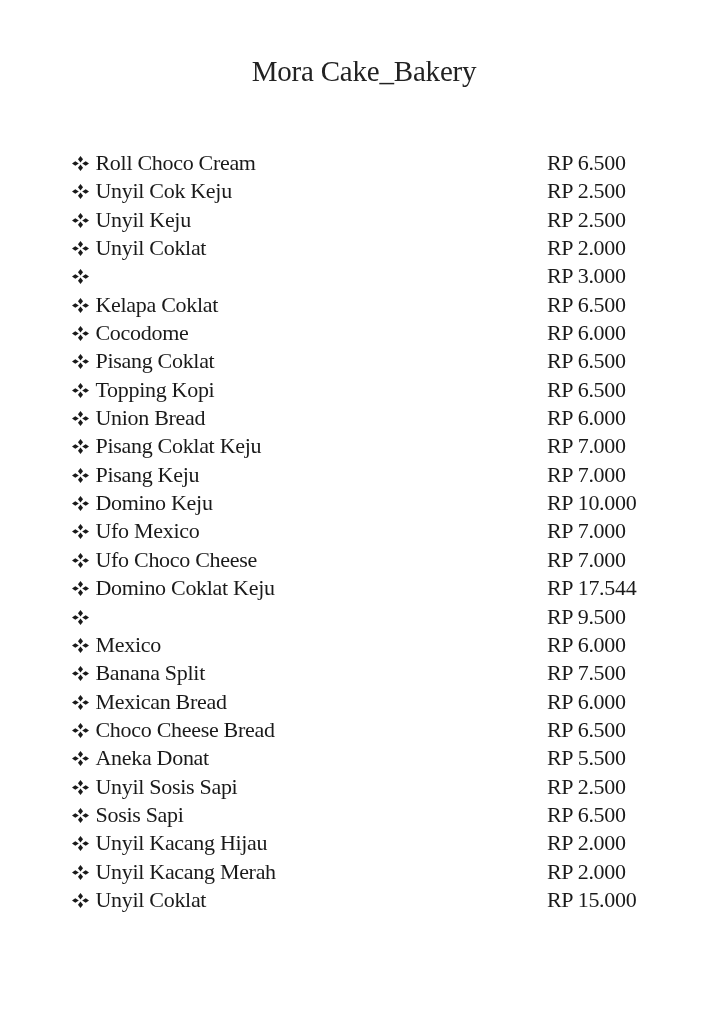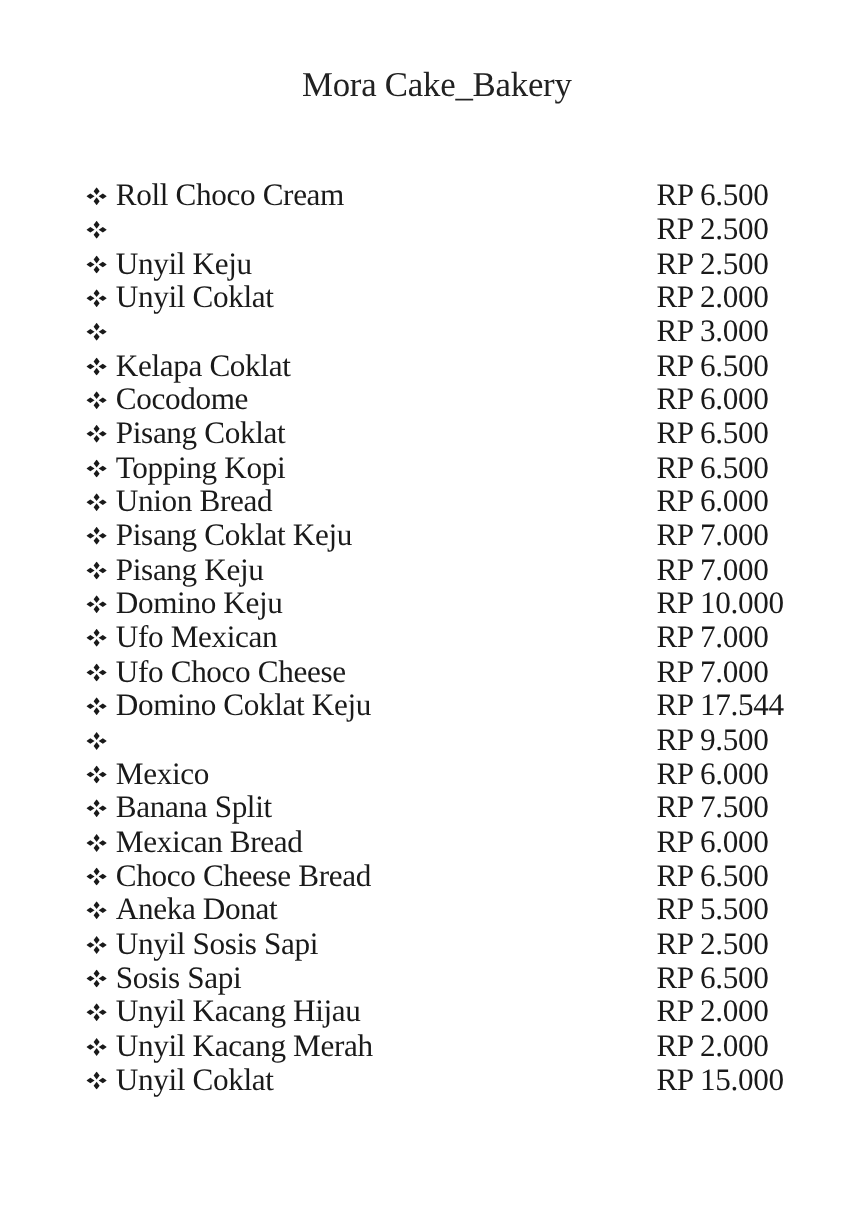--- a/index.html
+++ b/index.html
@@ -32,21 +32,21 @@
       left: 71px;
       width: 600px;
       margin: 0;
       padding: 0;
       list-style: none;
     }
     .menu-row {
       position: relative;
       height: 28.35px;
       line-height: 28.35px;
-      font-size: 26px;
+      font-size: 22px;
       white-space: nowrap;
     }
     .bullet {
       display: inline-block;
       width: 19px;
       height: 28px;
       vertical-align: top;
       position: relative;
     }
     .bullet svg {
@@ -87,20 +87,21 @@
 
   <li class="menu-row">
     <span class="bullet">
       <svg width="17" height="15" viewBox="0 0 17 15" xmlns="http://www.w3.org/2000/svg">
         <polygon points="8.5,0 11,3.3 8.5,6.6 6,3.3" fill="#1a1a1a"></polygon>
         <polygon points="8.5,8.4 11,11.7 8.5,15 6,11.7" fill="#1a1a1a"></polygon>
         <polygon points="0,7.5 3.3,5.2 6.8,7.5 3.3,9.8" fill="#1a1a1a"></polygon>
         <polygon points="10.2,7.5 13.7,5.2 17,7.5 13.7,9.8" fill="#1a1a1a"></polygon>
       </svg>
     </span>
+    <span class="item-name">Unyil Cok Keju</span>
     <span class="item-price">RP 2.500</span>
   </li>
 
   <li class="menu-row">
     <span class="bullet">
       <svg width="17" height="15" viewBox="0 0 17 15" xmlns="http://www.w3.org/2000/svg">
         <polygon points="8.5,0 11,3.3 8.5,6.6 6,3.3" fill="#1a1a1a"></polygon>
         <polygon points="8.5,8.4 11,11.7 8.5,15 6,11.7" fill="#1a1a1a"></polygon>
         <polygon points="0,7.5 3.3,5.2 6.8,7.5 3.3,9.8" fill="#1a1a1a"></polygon>
         <polygon points="10.2,7.5 13.7,5.2 17,7.5 13.7,9.8" fill="#1a1a1a"></polygon>
@@ -241,21 +242,21 @@
 
   <li class="menu-row">
     <span class="bullet">
       <svg width="17" height="15" viewBox="0 0 17 15" xmlns="http://www.w3.org/2000/svg">
         <polygon points="8.5,0 11,3.3 8.5,6.6 6,3.3" fill="#1a1a1a"></polygon>
         <polygon points="8.5,8.4 11,11.7 8.5,15 6,11.7" fill="#1a1a1a"></polygon>
         <polygon points="0,7.5 3.3,5.2 6.8,7.5 3.3,9.8" fill="#1a1a1a"></polygon>
         <polygon points="10.2,7.5 13.7,5.2 17,7.5 13.7,9.8" fill="#1a1a1a"></polygon>
       </svg>
     </span>
-    <span class="item-name">Ufo Mexican</span>
+    <span class="item-name">Ufo Mexico</span>
     <span class="item-price">RP 7.000</span>
   </li>
 
   <li class="menu-row">
     <span class="bullet">
       <svg width="17" height="15" viewBox="0 0 17 15" xmlns="http://www.w3.org/2000/svg">
         <polygon points="8.5,0 11,3.3 8.5,6.6 6,3.3" fill="#1a1a1a"></polygon>
         <polygon points="8.5,8.4 11,11.7 8.5,15 6,11.7" fill="#1a1a1a"></polygon>
         <polygon points="0,7.5 3.3,5.2 6.8,7.5 3.3,9.8" fill="#1a1a1a"></polygon>
         <polygon points="10.2,7.5 13.7,5.2 17,7.5 13.7,9.8" fill="#1a1a1a"></polygon>

